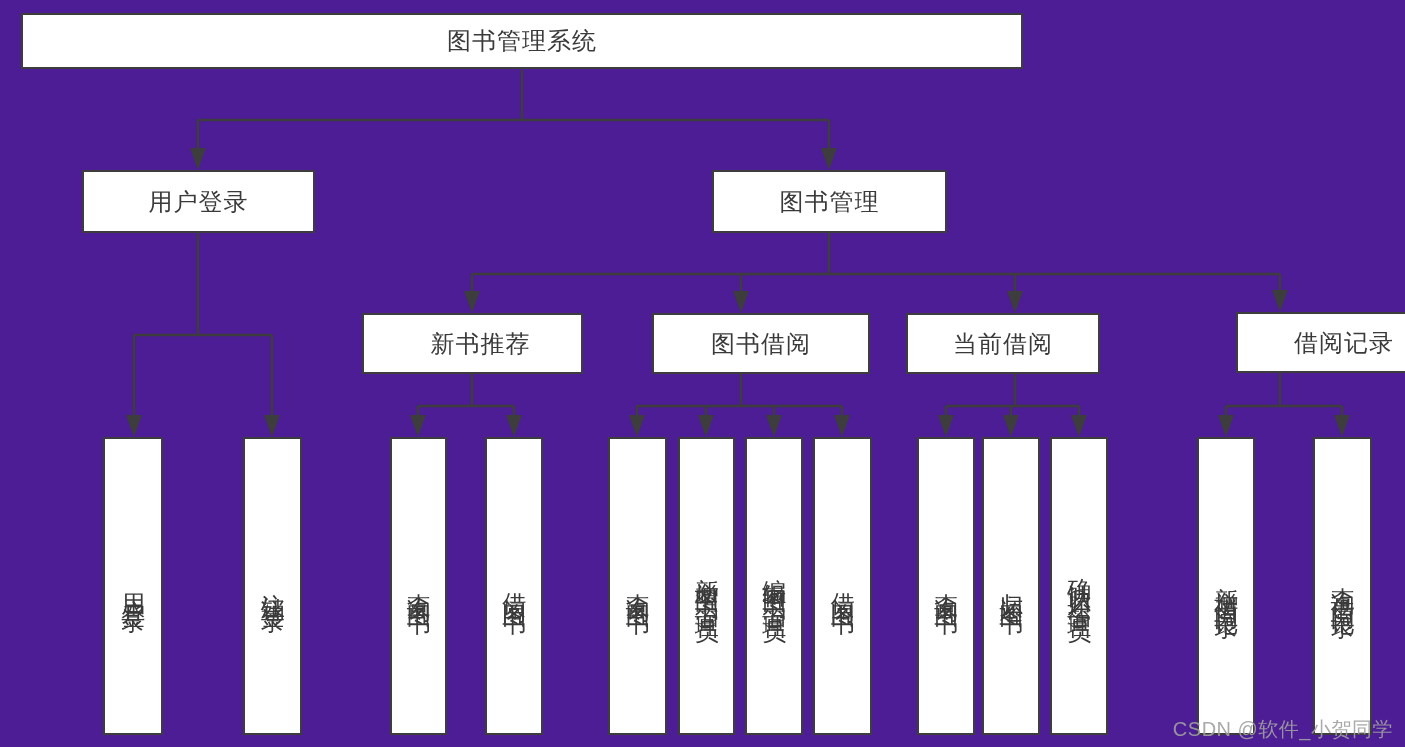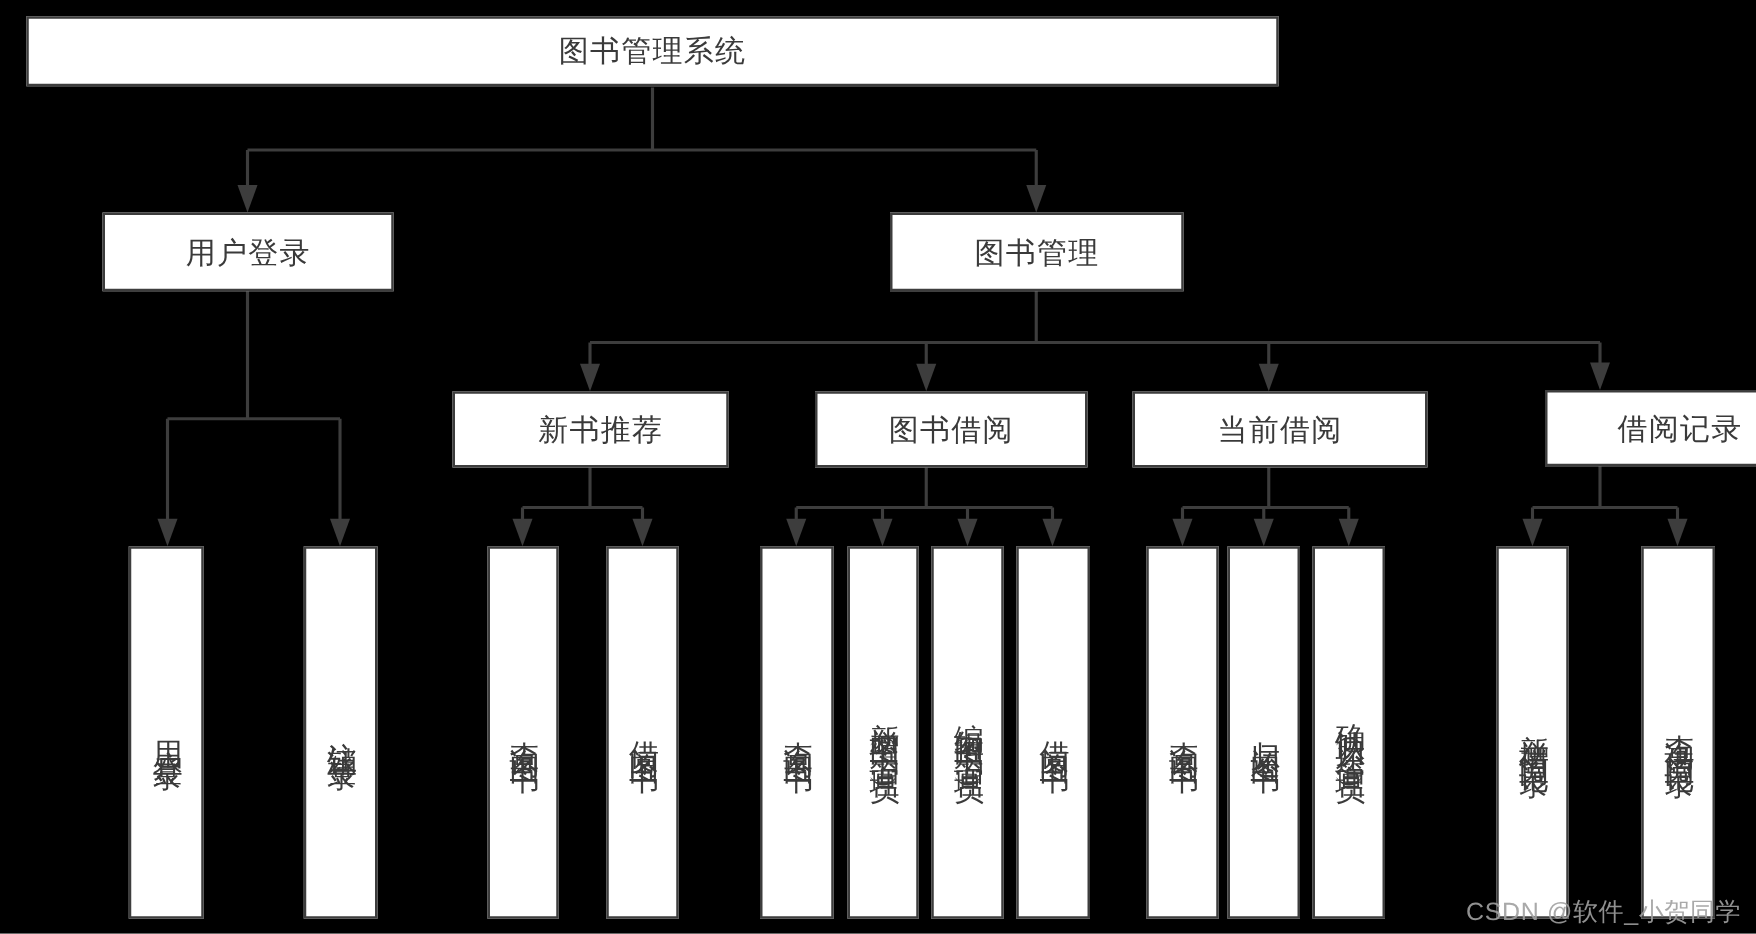--- a/index.html
+++ b/index.html
@@ -1,20 +1,20 @@
 <!DOCTYPE html>
 <html><head>
 <meta charset="utf-8">
 <style>
   html, body { margin: 0; padding: 0; background: #ffffff; }
   .stage {
     position: relative;
     width: 1405px;
     height: 747px;
-    background: #000000;
+    background: #4c1d95;
     font-family: "Liberation Sans", sans-serif;
     color: #3a3a3a;
     overflow: hidden;
   }
   .connector-layer {
     position: absolute;
     left: 0; top: 0;
     z-index: 1;
   }
   .node {
@@ -86,21 +86,21 @@
     </g>
   </svg>
 
   <div class="node" style="left:21px; top:13px; width:1002px; height:56px;">图书管理系统</div>
 
   <div class="node" style="left:82px; top:170px; width:233px; height:63px;">用户登录</div>
   <div class="node" style="left:712px; top:170px; width:235px; height:63px;text-align:right;">图书管理</div>
 
   <div class="node" style="left:362px; top:313px; width:221px; height:61px;padding-left:16px;">新书推荐</div>
   <div class="node" style="left:632px; top:313px; width:218px; height:61px;margin-left:20px;">图书借阅</div>
-  <div class="node" style="left:906px; top:313px; width:236px; height:61px;">当前借阅</div>
+  <div class="node" style="left:906px; top:313px; width:194px; height:61px;">当前借阅</div>
   <div class="node" style="left:1236px; top:312px; width:216px; height:61px;">借阅记录</div>
 
   <div class="node leaf" style="left:103px; top:437px; width:60px; height:298px;">
     <span>用户登录</span>
   </div>
   <div class="node leaf" style="left:243px; top:437px; width:59px; height:298px;">
     <span>注销登录</span>
   </div>
 
   <div class="node leaf" style="left:390px; top:437px; width:57px; height:298px;">

